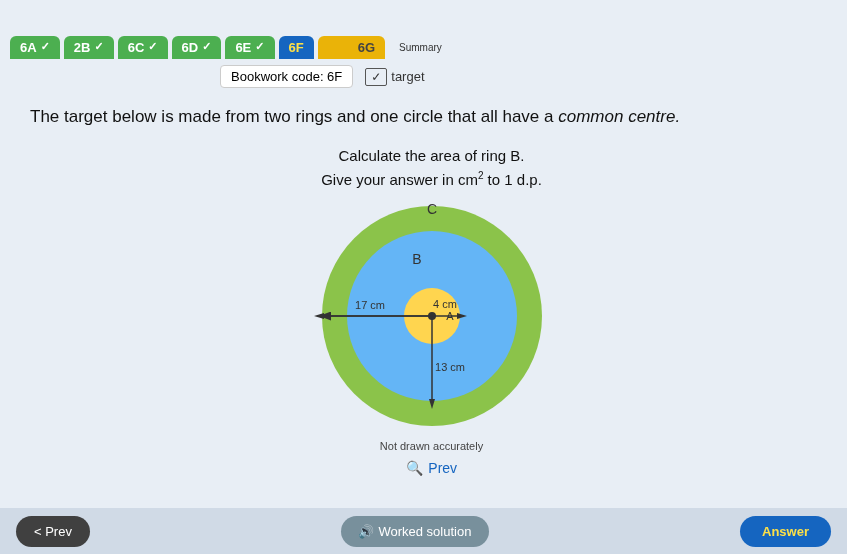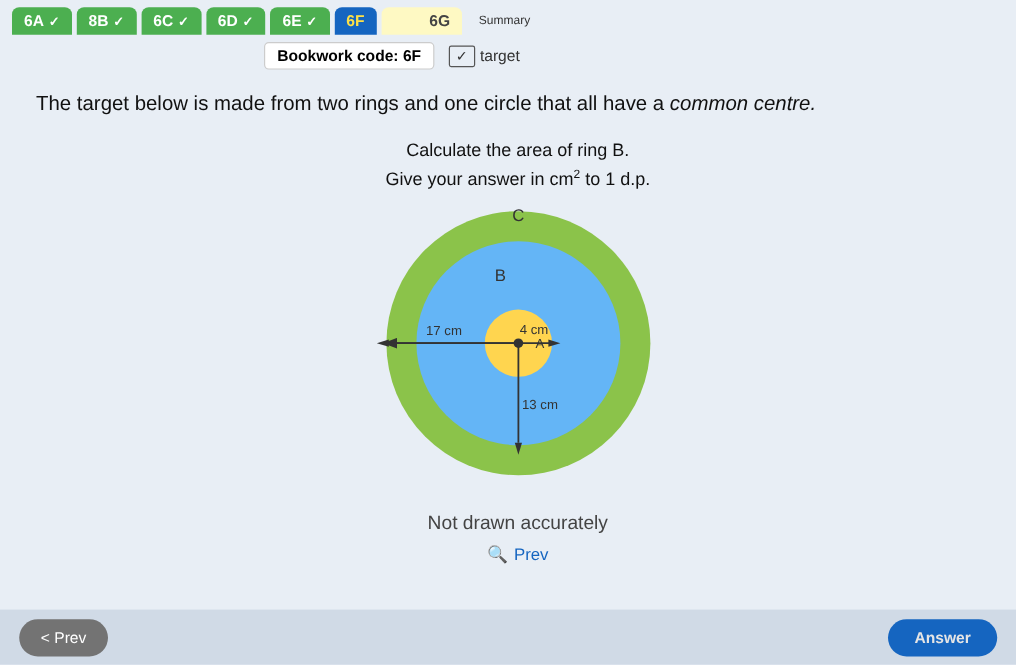--- a/index.html
+++ b/index.html
@@ -20,33 +20,34 @@
       background: #e8eef5;
       gap: 4px;
     }
     .tab {
       padding: 4px 10px;
       border-radius: 6px 6px 0 0;
       font-size: 13px;
       font-weight: bold;
       cursor: pointer;
       display: flex;
-      align-items: flex-end;
+      align-items: flex-start;
       gap: 4px;
+      margin-top: 30px;
     }
     .tab.completed {
       background: #4caf50;
       color: white;
     }
     .tab.active {
       background: #1565c0;
       color: #fde047;
     }
     .tab.inactive {
-      background: #fef9c3;
+      background: #eab308;
       color: #444;
       padding-left: 40px;
     }
     .tab.summary {
       background: transparent;
       color: #333;
       font-weight: normal;
       font-size: 10px;
     }
     .checkmark {
@@ -60,21 +61,21 @@
       padding: 6px 10px 6px 220px;
       gap: 12px;
       background: #e8eef5;
     }
     .bookwork-box {
       background: white;
       border: 1px solid #ccc;
       padding: 3px 10px;
       font-size: 13px;
       border-radius: 4px;
-      font-weight: bold;
+      font-weight: normal;
     }
     .allowed-box {
       display: flex;
       align-items: center;
       gap: 4px;
       font-size: 13px;
       color: #333;
     }
     .allowed-icon {
       width: 22px;
@@ -126,24 +127,24 @@
 
     
     .circles-svg {
       position: absolute;
       top: 0; left: 0;
       width: 240px;
       height: 240px;
     }
 
     .not-drawn {
-      font-size: 16px;
+      font-size: 11px;
       color: #444;
       text-align: center;
-      margin-top: 22px;
+      margin-top: 4px;
     }
 
     .zoom-link {
       display: flex;
       align-items: center;
       gap: 5px;
       font-size: 14px;
       color: #1565c0;
       cursor: pointer;
       margin-top: 8px;
@@ -159,58 +160,58 @@
       left: 0;
       right: 0;
       height: 46px;
       background: #d0dae6;
       display: flex;
       align-items: center;
       justify-content: space-between;
       padding: 0 16px;
     }
     .prev-btn {
-      background: #737373;
+      background: #404040;
       color: white;
       border: none;
       padding: 8px 18px;
       border-radius: 20px;
       font-size: 13px;
       cursor: pointer;
     }
     .hint-btn {
       background: #78909c;
       color: white;
       border: none;
       padding: 8px 18px;
       border-radius: 20px;
       font-size: 13px;
       cursor: pointer;
     }
     .answer-btn {
       background: #1565c0;
-      color: #e5e5e5;
+      color: #fde047;
       border: none;
       padding: 8px 22px;
       border-radius: 20px;
       font-size: 13px;
       font-weight: bold;
       cursor: pointer;
     }
   </style>
 </head>
 <body>
 
 <div class="top-nav">
   <div class="tab completed">
     <span>6A</span>
     <span class="checkmark">✓</span>
   </div>
   <div class="tab completed">
-    <span>8B</span>
+    <span>2B</span>
     <span class="checkmark">✓</span>
   </div>
   <div class="tab completed">
     <span>6C</span>
     <span class="checkmark">✓</span>
   </div>
   <div class="tab completed">
     <span>6D</span>
     <span class="checkmark">✓</span>
   </div>
@@ -294,14 +295,15 @@
 
     <div class="zoom-link">
       <span class="zoom-icon">🔍</span>
       <span>Prev</span>
     </div>
   </div>
 </div>
 
 <div class="bottom-bar">
   <button class="prev-btn">&lt; Prev</button>
+  <button class="hint-btn">🔊 Worked solution</button>
   <button class="answer-btn">Answer</button>
 </div>
 
 </body></html>

